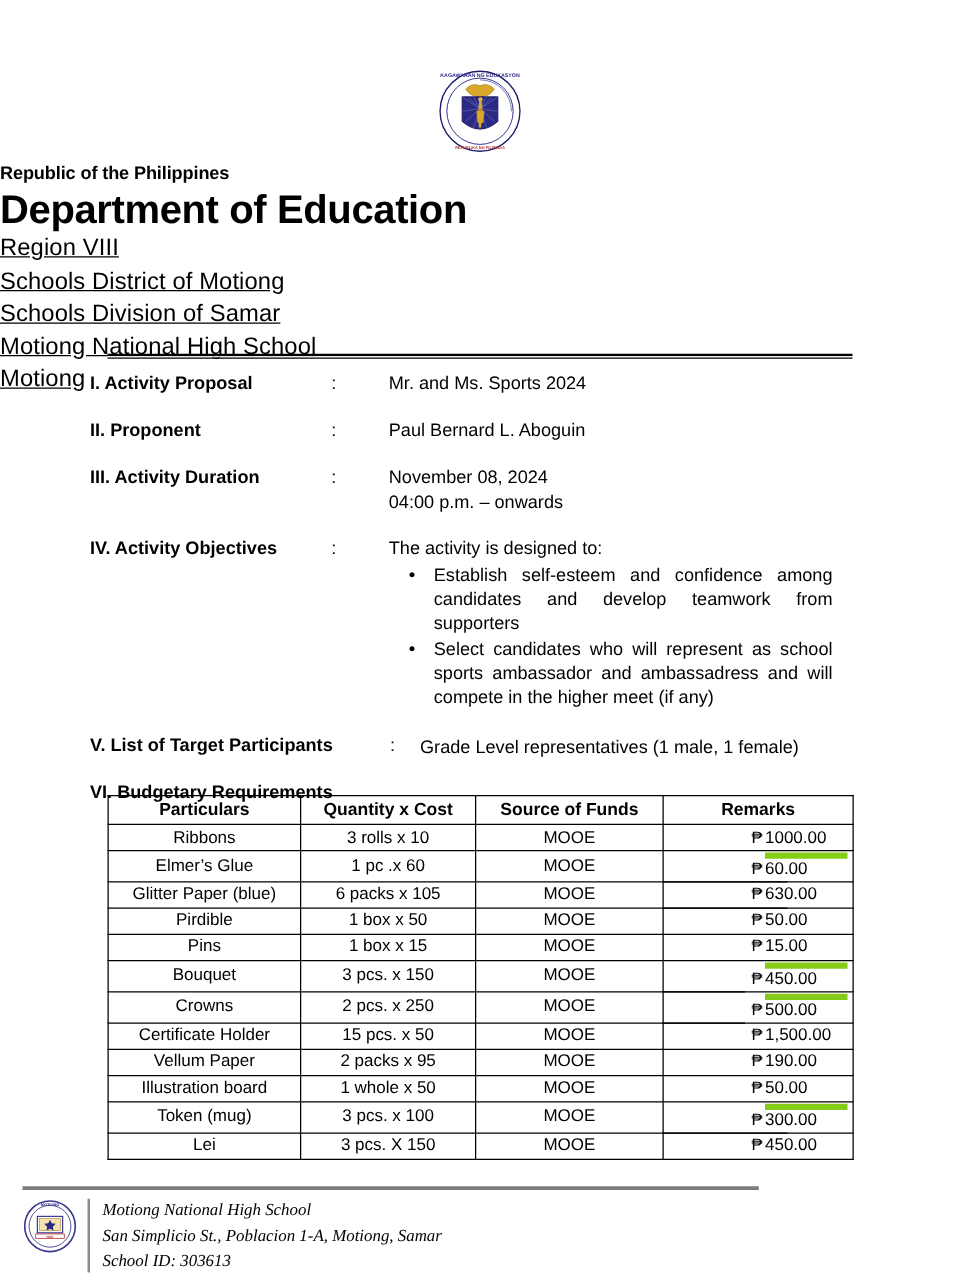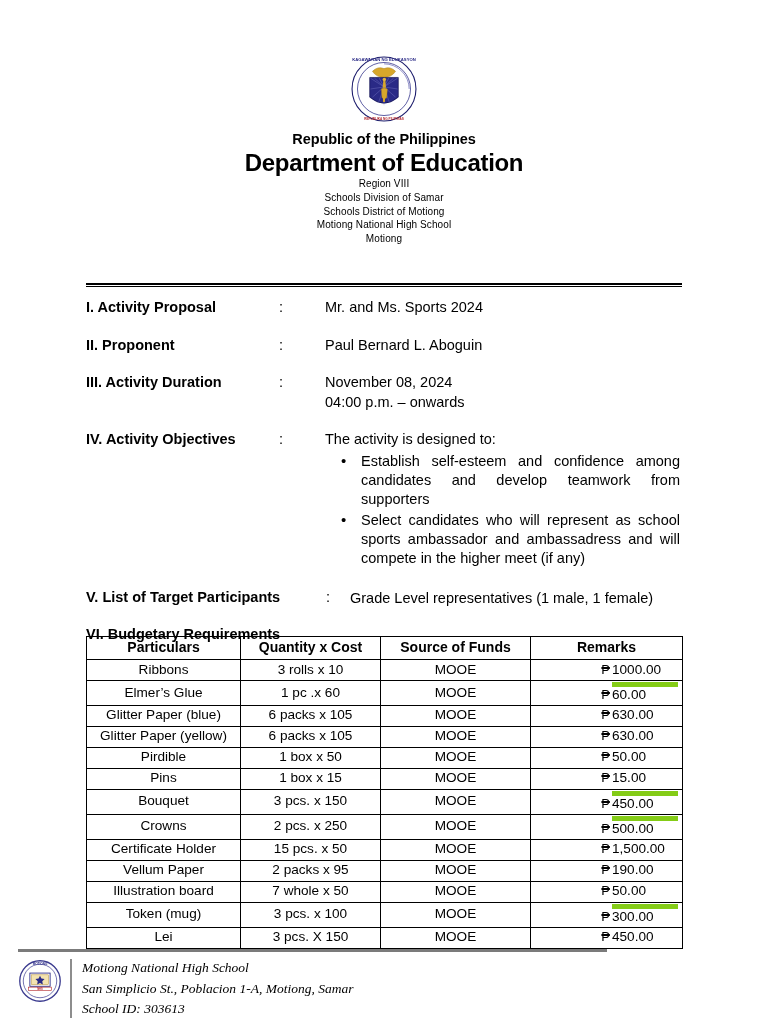--- a/index.html
+++ b/index.html
@@ -22,45 +22,46 @@
     width: 768px;
     height: 1024px;
   }
 
   
   .letterhead {
     position: absolute;
     left: 0;
     top: 55px;
     width: 768px;
-    text-align: center;
+    text-align: left;
   }
   .seal {
     width: 68px;
     height: 68px;
     margin: 0 auto 8px auto;
     display: block;
   }
   .lh-line1 {
     font-size: 14.5px;
     font-weight: bold;
     letter-spacing: -0.1px;
     line-height: 1.15;
   }
   .lh-line2 {
-    font-size: 24px;
+    font-size: 32px;
     font-weight: bold;
     line-height: 1.18;
     letter-spacing: -0.3px;
     margin-top: 1px;
   }
   .lh-sub {
-    font-size: 10px;
+    font-size: 19px;
     line-height: 1.38;
     letter-spacing: 0.1px;
+    text-decoration: underline;
   }
 
   
   .header-rule {
     position: absolute;
     left: 86px;
     top: 283px;
     width: 596px;
     height: 5px;
   }
@@ -73,21 +74,21 @@
     background: #fff;
   }
   .header-rule .thin {
     height: 1px;
     background: #000;
   }
 
   
   .body-area {
     position: absolute;
-    left: 86px;
+    left: 72px;
     top: 298px;
     width: 596px;
   }
   .sec {
     display: flex;
     align-items: flex-start;
     margin-bottom: 18px;
     font-size: 14.5px;
   }
   .sec-label {
@@ -305,22 +306,22 @@
 
       <path d="M49 38 l3 0 l1 10 l-5 0 z" fill="#d8a72b"></path>
       <circle cx="50.5" cy="36" r="2.6" fill="#e0b441"></circle>
       <path d="M46 50 q4 -3 9 0 l-1 13 q-3 3 -7 0 z" fill="#d8a72b" stroke="#a67c16" stroke-width="0.5"></path>
       <rect x="48.5" y="61" width="3" height="8" fill="#d8a72b"></rect>
     </svg>
 
     <div class="lh-line1">Republic of the Philippines</div>
     <div class="lh-line2">Department of Education</div>
     <div class="lh-sub">Region VIII</div>
+    <div class="lh-sub">Schools District of Motiong</div>
     <div class="lh-sub">Schools Division of Samar</div>
-    <div class="lh-sub">Schools District of Motiong</div>
     <div class="lh-sub">Motiong National High School</div>
     <div class="lh-sub">Motiong</div>
   </div>
 
   <div class="header-rule">
     <div class="thick"></div>
     <div class="gap"></div>
     <div class="thin"></div>
   </div>
 
@@ -412,31 +413,20 @@
             <td>6 packs x 105</td>
             <td>MOOE</td>
             <td class="remarks has-stub-wide">
               <span class="amt-row">
                 <span class="peso">₱</span>
                 <span class="amt">630.00</span>
               </span>
             </td>
           </tr>
           <tr>
-            <td>Glitter Paper (yellow)</td>
-            <td>6 packs x 105</td>
-            <td>MOOE</td>
-            <td class="remarks">
-              <span class="amt-row">
-                <span class="peso">₱</span>
-                <span class="amt">630.00</span>
-              </span>
-            </td>
-          </tr>
-          <tr>
             <td>Pirdible</td>
             <td>1 box x 50</td>
             <td>MOOE</td>
             <td class="remarks">
               <span class="amt-row">
                 <span class="peso">₱</span>
                 <span class="amt">50.00</span>
               </span>
             </td>
           </tr>
@@ -490,21 +480,21 @@
             <td>MOOE</td>
             <td class="remarks">
               <span class="amt-row">
                 <span class="peso">₱</span>
                 <span class="amt">190.00</span>
               </span>
             </td>
           </tr>
           <tr>
             <td>Illustration board</td>
-            <td>7 whole x 50</td>
+            <td>1 whole x 50</td>
             <td>MOOE</td>
             <td class="remarks">
               <span class="amt-row">
                 <span class="peso">₱</span>
                 <span class="amt">50.00</span>
               </span>
             </td>
           </tr>
           <tr>
             <td>Token (mug)</td>

